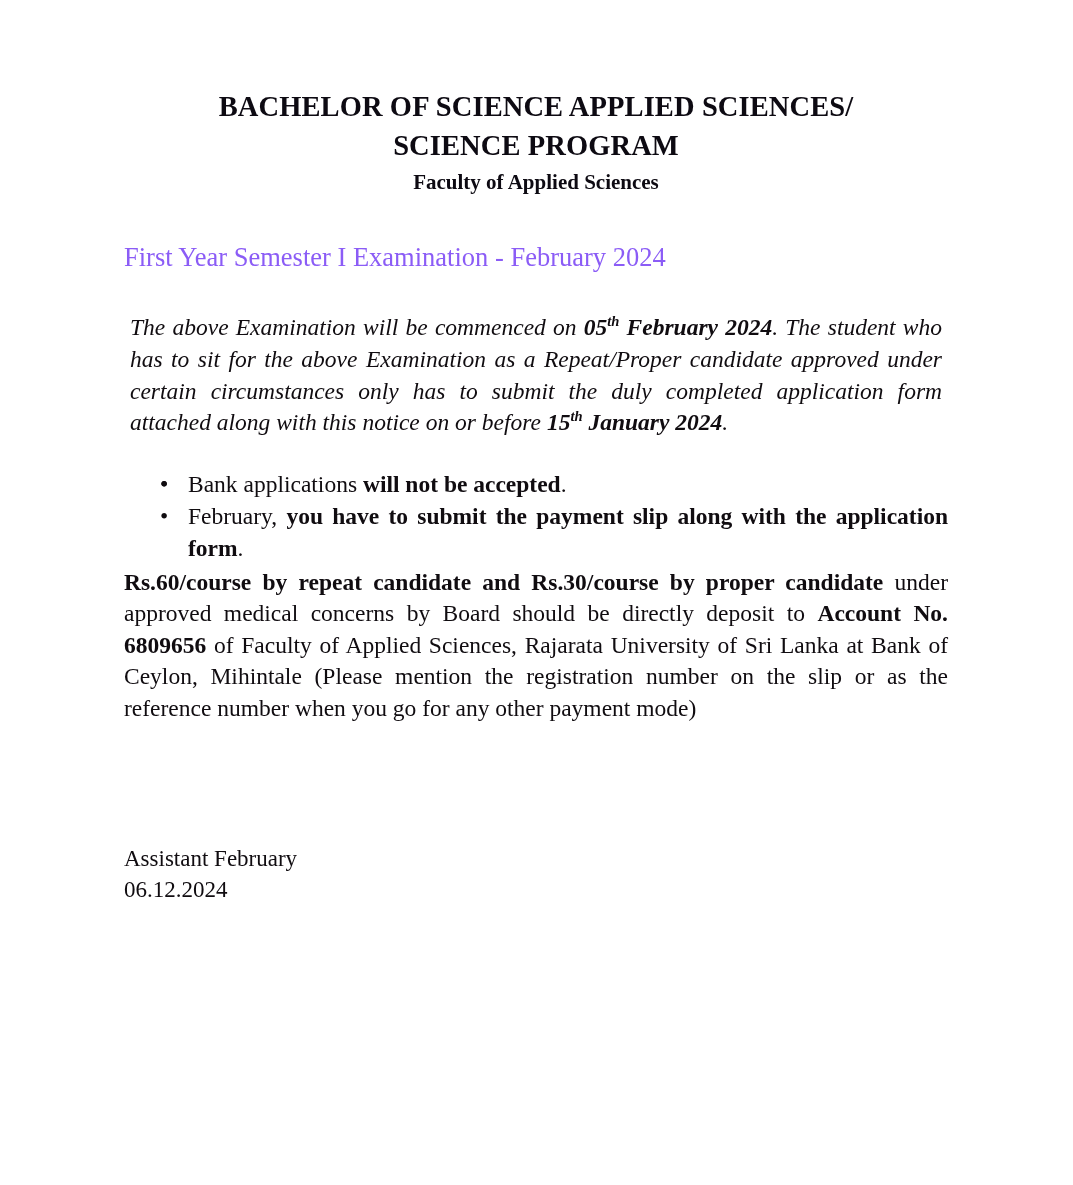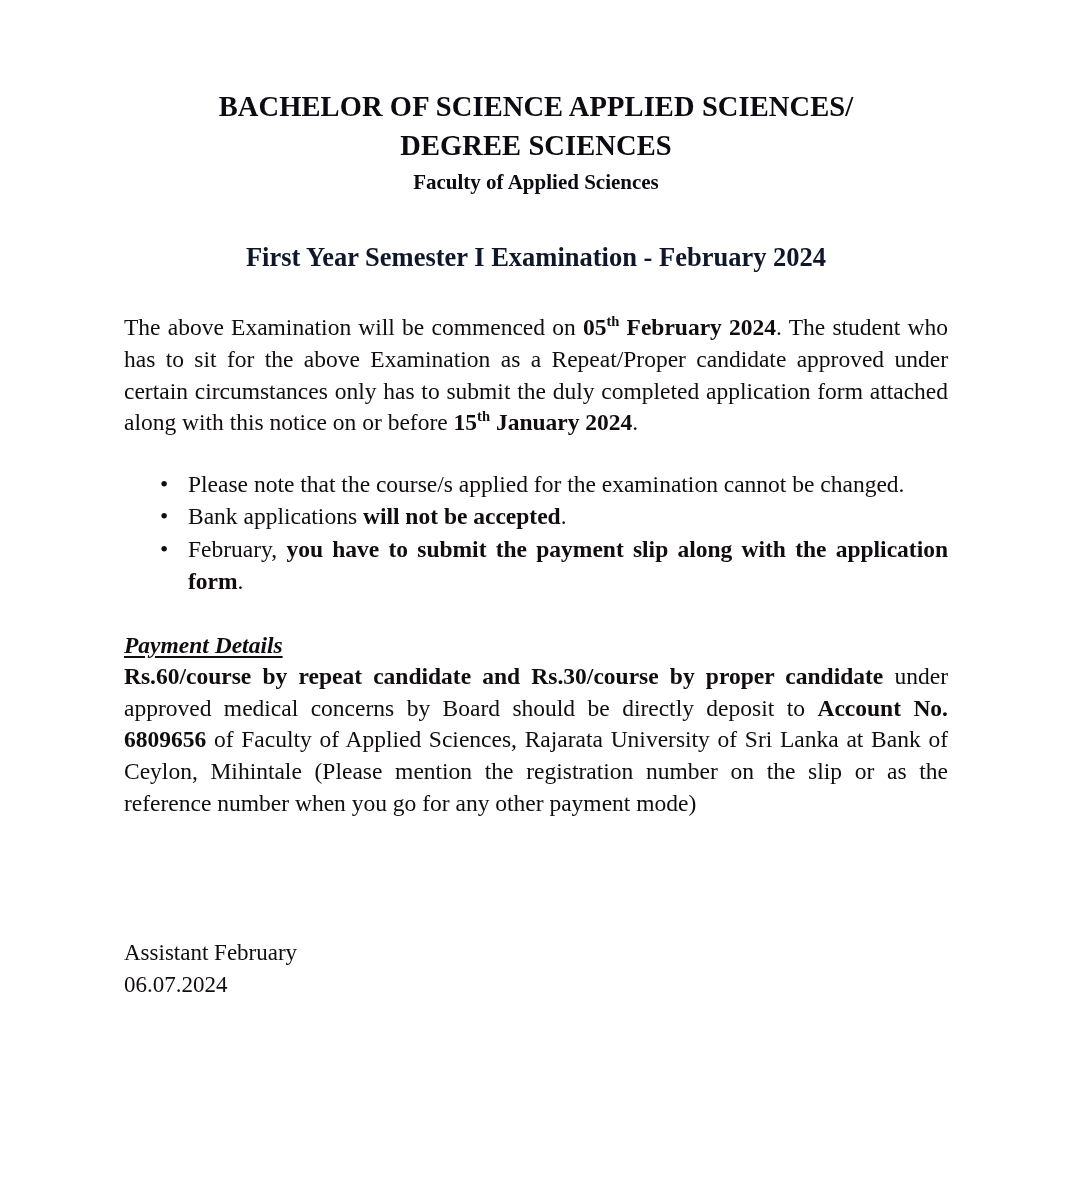--- a/index.html
+++ b/index.html
@@ -44,34 +44,34 @@
   .faculty-line {
     font-size: 21px;
     font-weight: bold;
     text-align: center;
     line-height: 1.36;
     margin: 2px 0 0 0;
     color: #0d0a12;
   }
   .exam-line {
     font-size: 26.5px;
-    font-weight: bold;
-    text-align: center;
+    font-weight: normal;
     margin: 44px 0 0 0;
     line-height: 1.3;
-    color: #0f172a;
+    color: #8b5cf6;
   }
 
   
   .para {
     font-size: 23.5px;
     line-height: 1.345;
     text-align: justify;
     text-justify: inter-word;
-    margin: 0;
+    margin: 6px;
+    font-style: italic;
   }
   .para.first { margin-top: 38px; }
   .b { font-weight: bold; }
   sup {
     font-size: 0.62em;
     vertical-align: super;
     line-height: 0;
   }
 
   
@@ -124,39 +124,38 @@
   .signature div { display: block; }
 </style>
 </head>
 <body>
 
 <div class="page">
   <div class="content">
 
     <h1 class="doc-title">
       <span class="line">BACHELOR OF SCIENCE APPLIED SCIENCES/</span>
-      <span class="line">DEGREE SCIENCES</span>
+      <span class="line">SCIENCE PROGRAM</span>
     </h1>
 
     <div class="faculty-line">Faculty of Applied Sciences</div>
 
     <div class="exam-line">First Year Semester I Examination - February 2024</div>
 
     <p class="para first"><span>The above Examination will be commenced on </span><span class="b"><span>05</span><sup>th</sup><span> February 2024</span></span><span>. The student who has to sit for the above Examination as a  Repeat/Proper candidate approved under certain circumstances only has to submit the duly completed application form attached along with this notice on or before </span><span class="b"><span>15</span><sup>th</sup><span> January 2024</span></span><span>.</span></p>
 
     <ul class="notes">
-      <li><span class="bullet">•</span><span>Please note that the course/s applied for the examination cannot be changed.</span><span class="b"></span><span></span></li>
+      <li><span class="bullet">•</span><span class="b"></span><span></span></li>
       <li><span class="bullet">•</span><span>Bank applications </span><span class="b">will not be accepted</span><span>.</span></li>
       <li><span class="bullet">•</span><span>February, </span><span class="b">you have to submit the payment slip along with the application form</span><span>.</span></li>
     </ul>
 
     <div>
-      <div><span class="payment-heading">Payment Details </span></div>
       <p class="payment-para"><span class="b">Rs.60/course by repeat candidate and Rs.30/course by proper candidate</span><span> under approved medical concerns by Board should be directly deposit to </span><span class="b">Account No. 6809656</span><span> of Faculty of Applied Sciences, Rajarata University of Sri Lanka at Bank of Ceylon, Mihintale (Please mention the registration number on the slip or as the reference number when you go for any other payment mode)</span></p>
     </div>
 
     <div class="signature">
       <div>Assistant February</div>
-      <div>06.07.2024</div>
+      <div>06.12.2024</div>
     </div>
 
   </div>
 </div>
 
 </body></html>

